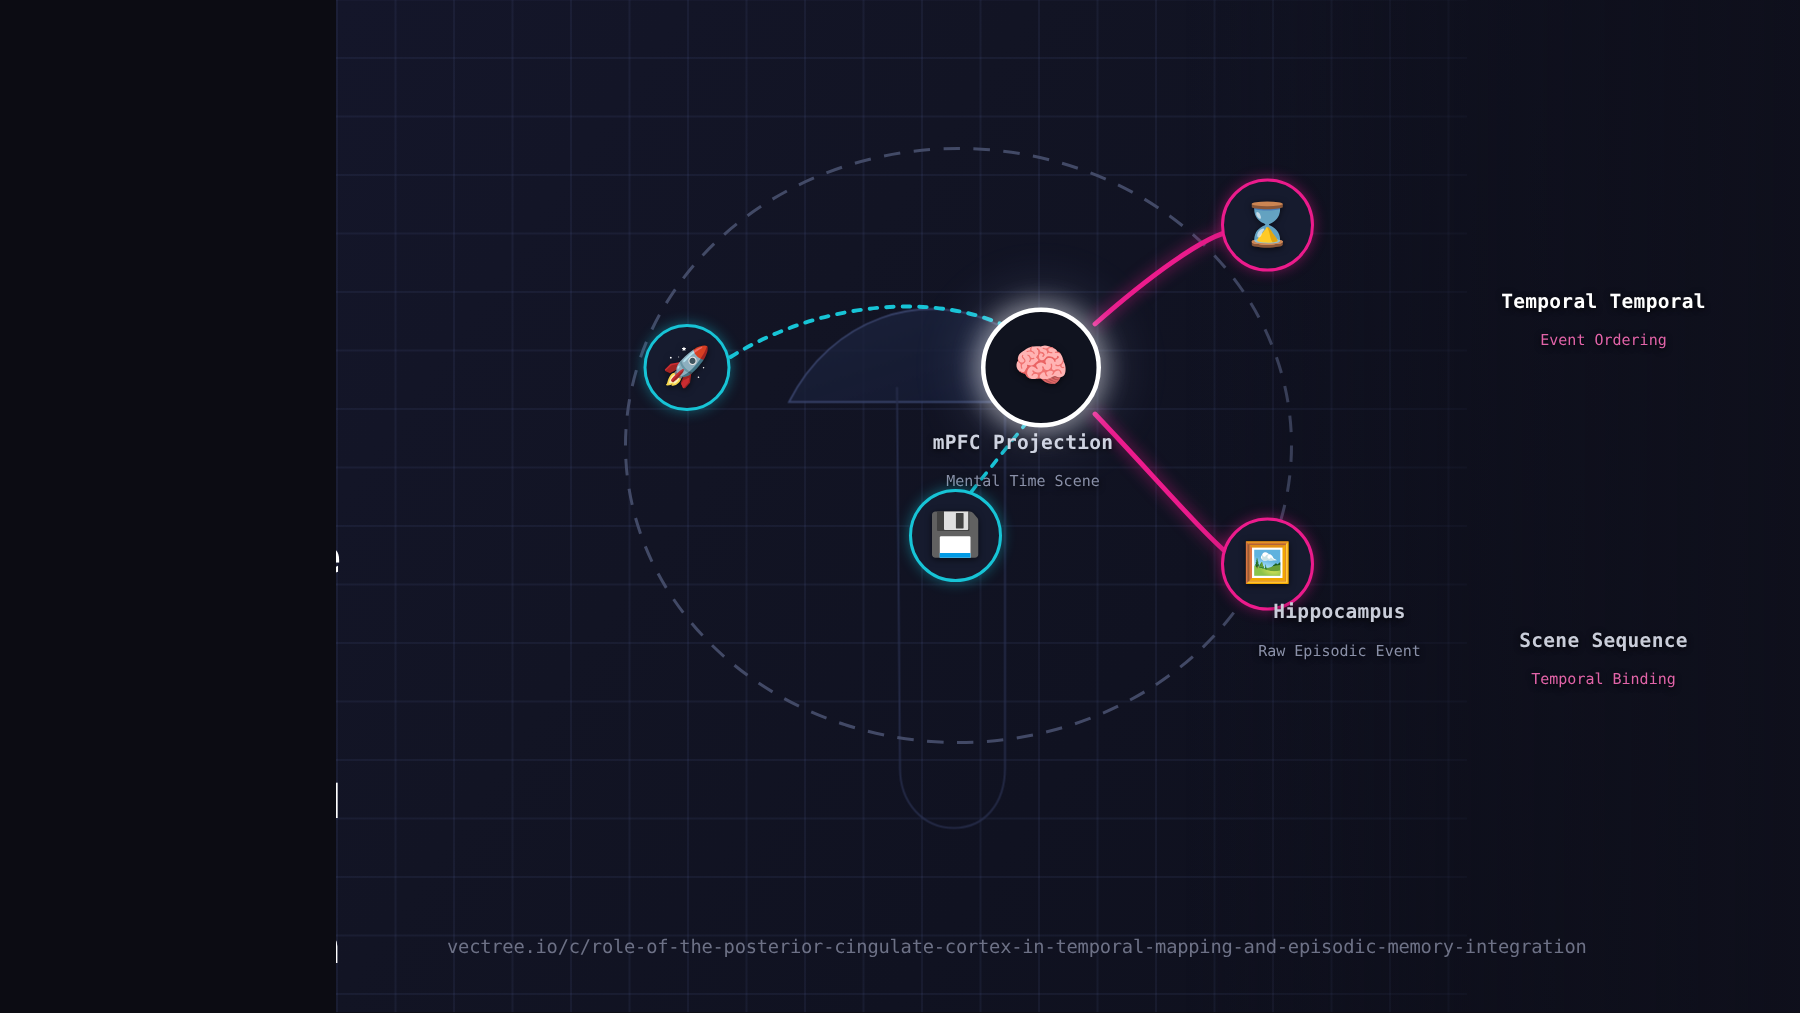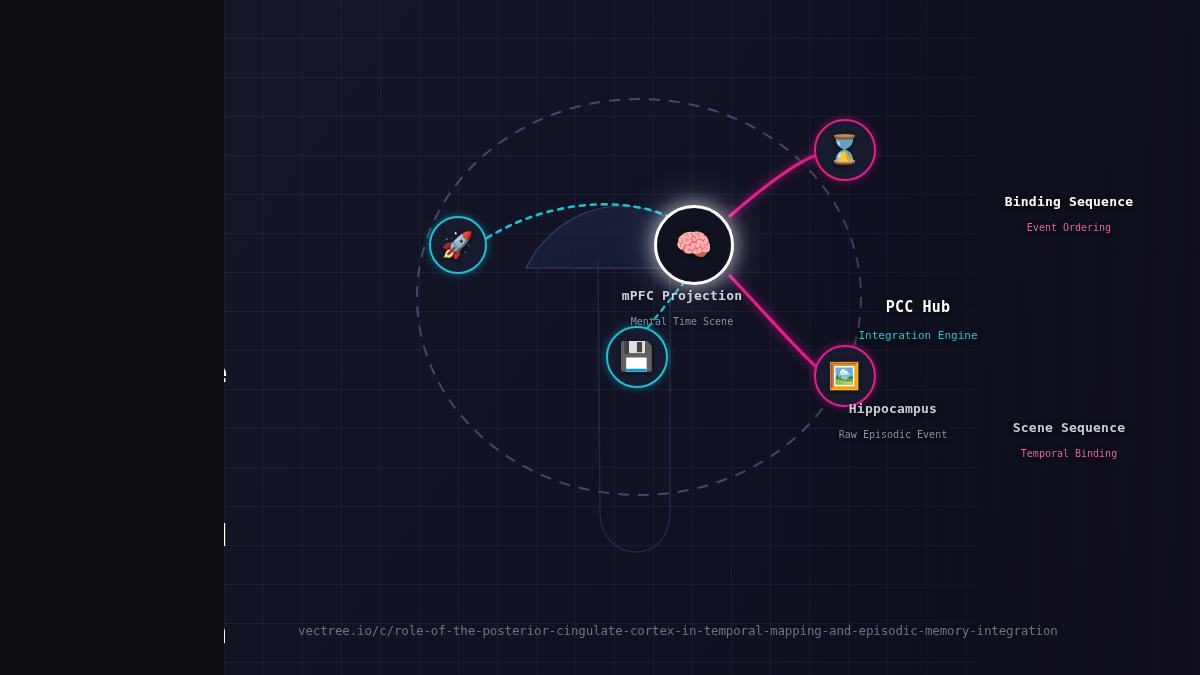--- a/index.html
+++ b/index.html
@@ -157,30 +157,26 @@
       <span class="emoji" style="font-size:26px;">🚀</span>
     </div>
     <div class="nodelabel dim" style="left:458px; top:288px;">
       <div class="t">mPFC Projection</div>
       <div class="s">Mental Time Scene</div>
     </div>
 
     <div class="node node-hub" style="left:430px; top:205px;">
       <span class="emoji" style="font-size:30px;">🧠</span>
     </div>
-    <div class="nodelabel hub" style="left:694px; top:298px;">
-      <div class="t">PCC Hub</div>
-      <div class="s">Integration Engine</div>
-    </div>
 
     <div class="node node-pink" style="left:590px; top:119px;">
       <span class="emoji" style="font-size:28px;">⌛</span>
     </div>
     <div class="nodelabel pink" style="left:845px; top:194px;">
-      <div class="t">Binding Sequence</div>
+      <div class="t">Temporal Temporal</div>
       <div class="s">Event Ordering</div>
     </div>
 
     <div class="node node-pink" style="left:590px; top:345px;">
       <span class="emoji" style="font-size:26px;">🖼️</span>
     </div>
     <div class="nodelabel pink dim2" style="left:845px; top:420px;">
       <div class="t">Scene Sequence</div>
       <div class="s">Temporal Binding</div>
     </div>

